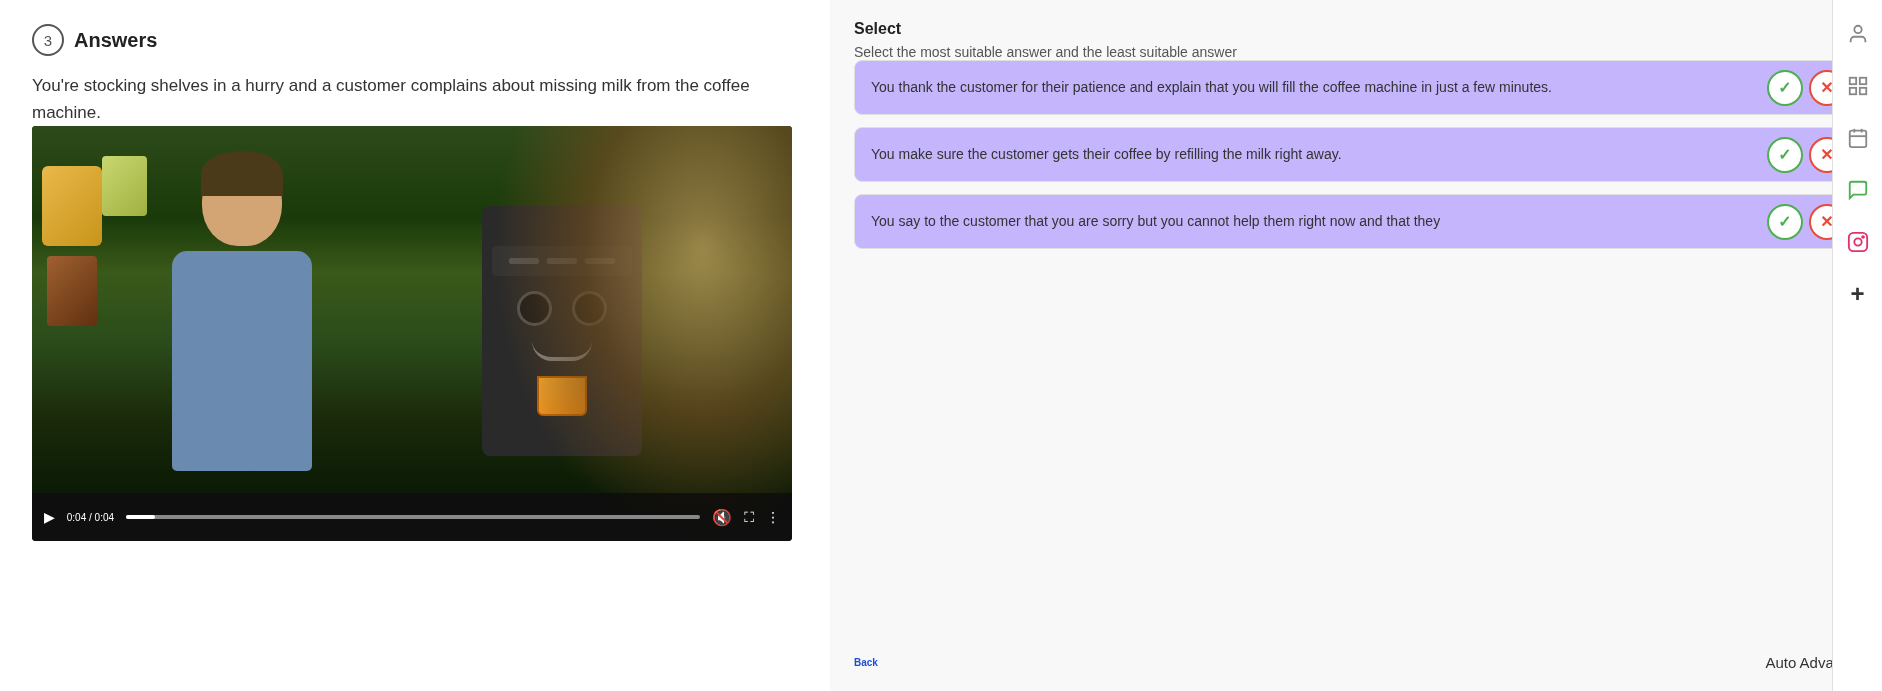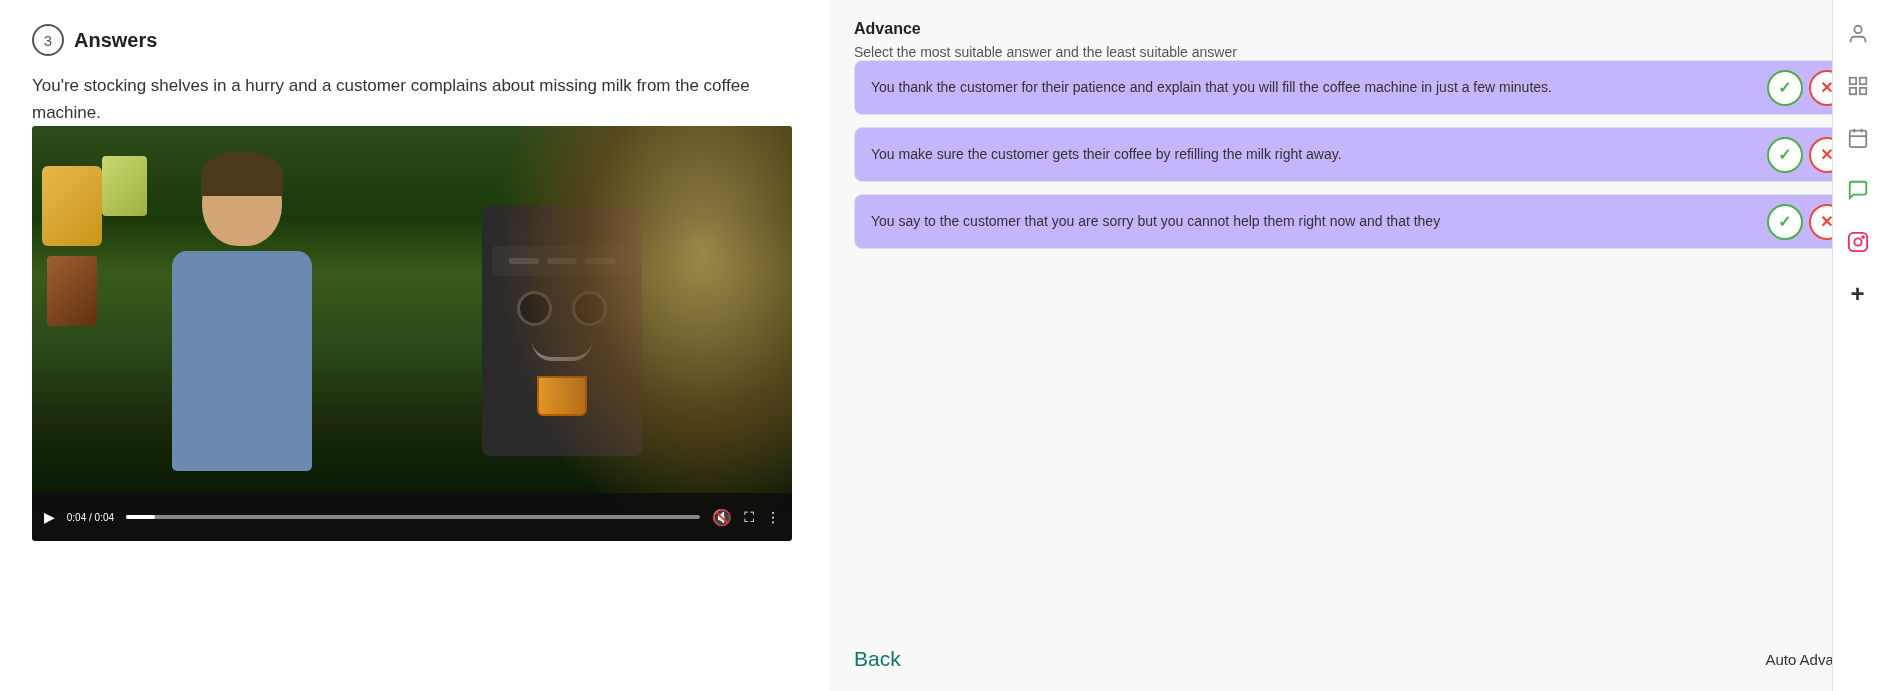--- a/index.html
+++ b/index.html
@@ -296,25 +296,26 @@
 
     .bottom-nav {
       margin-top: auto;
       display: flex;
       justify-content: space-between;
       align-items: center;
       padding-top: 12px;
     }
 
     .back-btn {
-      font-size: 21px;
-      color: #0f766e;
+      font-size: 10px;
+      color: #1d4ed8;
       background: none;
       border: none;
       cursor: pointer;
+      font-weight: bold;
     }
 
     .auto-advance-btn {
       font-size: 15px;
       color: #333;
       background: none;
       border: none;
       cursor: pointer;
     }
 
@@ -415,21 +416,21 @@
         <span class="volume-icon">🔇</span>
         <span class="fullscreen-icon">⛶</span>
         <span class="more-icon">⋮</span>
       </div>
     </div>
 
   </div>
 
   <div class="right-panel">
 
-    <div class="answers-header">Advance</div>
+    <div class="answers-header">Select</div>
     <div class="answers-subtitle">Select the most suitable answer and the least suitable answer</div>
 
     <div class="answer-card">
       <span>You thank the customer for their patience and explain that you will fill the coffee machine in just a few minutes.</span>
       <div class="answer-buttons">
         <button class="btn-check">✓</button>
         <button class="btn-x">✕</button>
       </div>
     </div>
 

